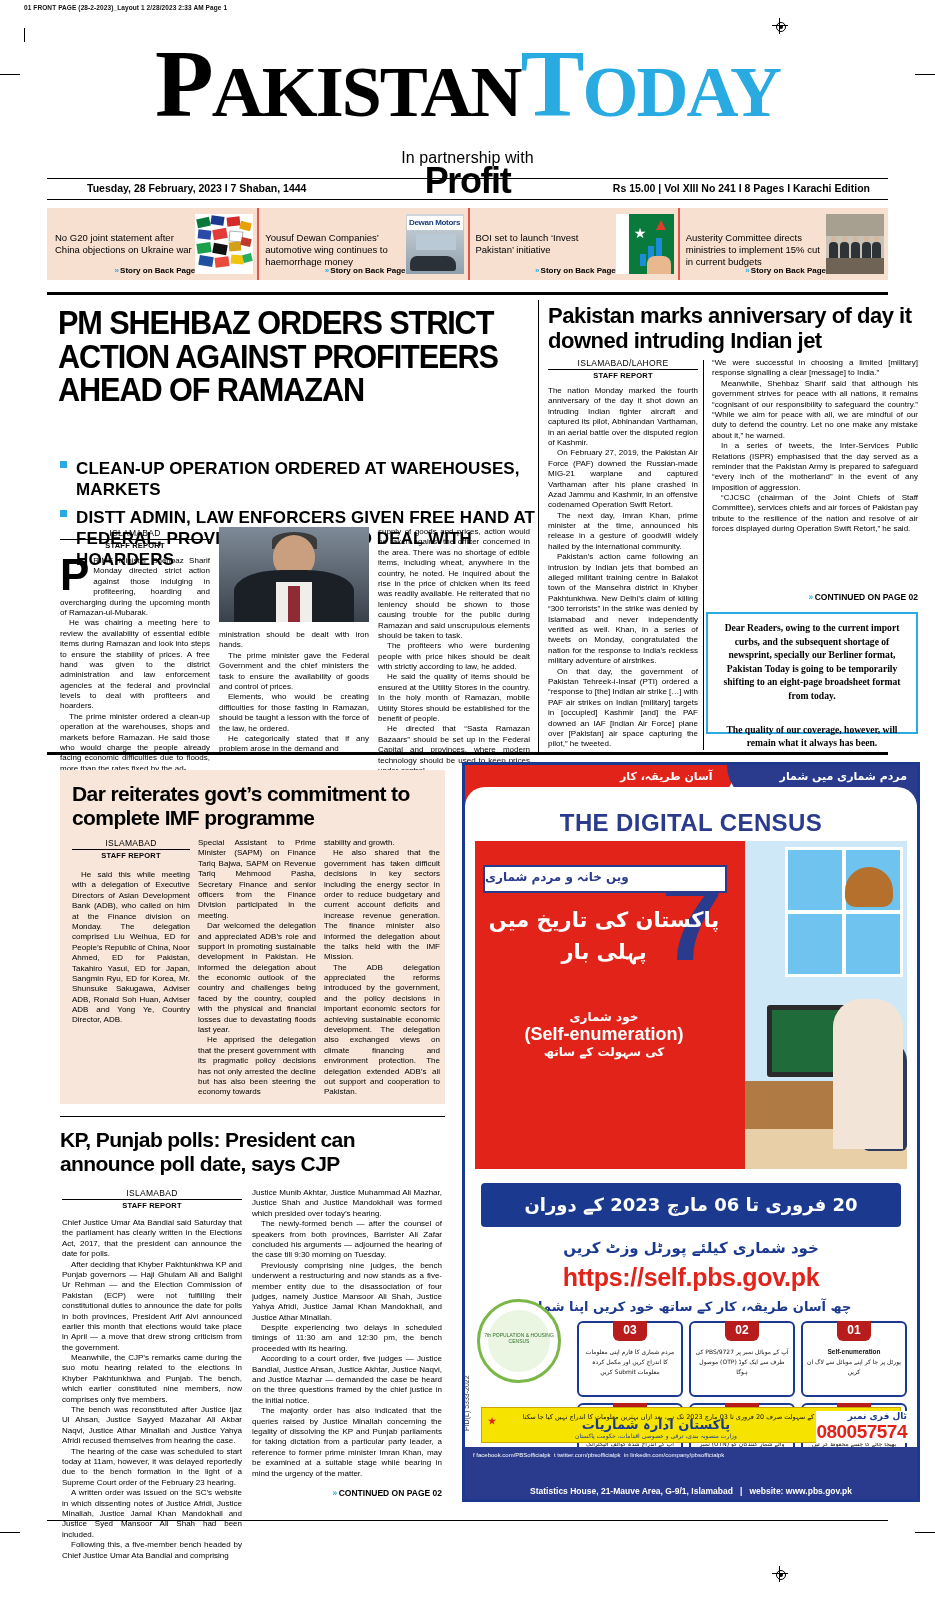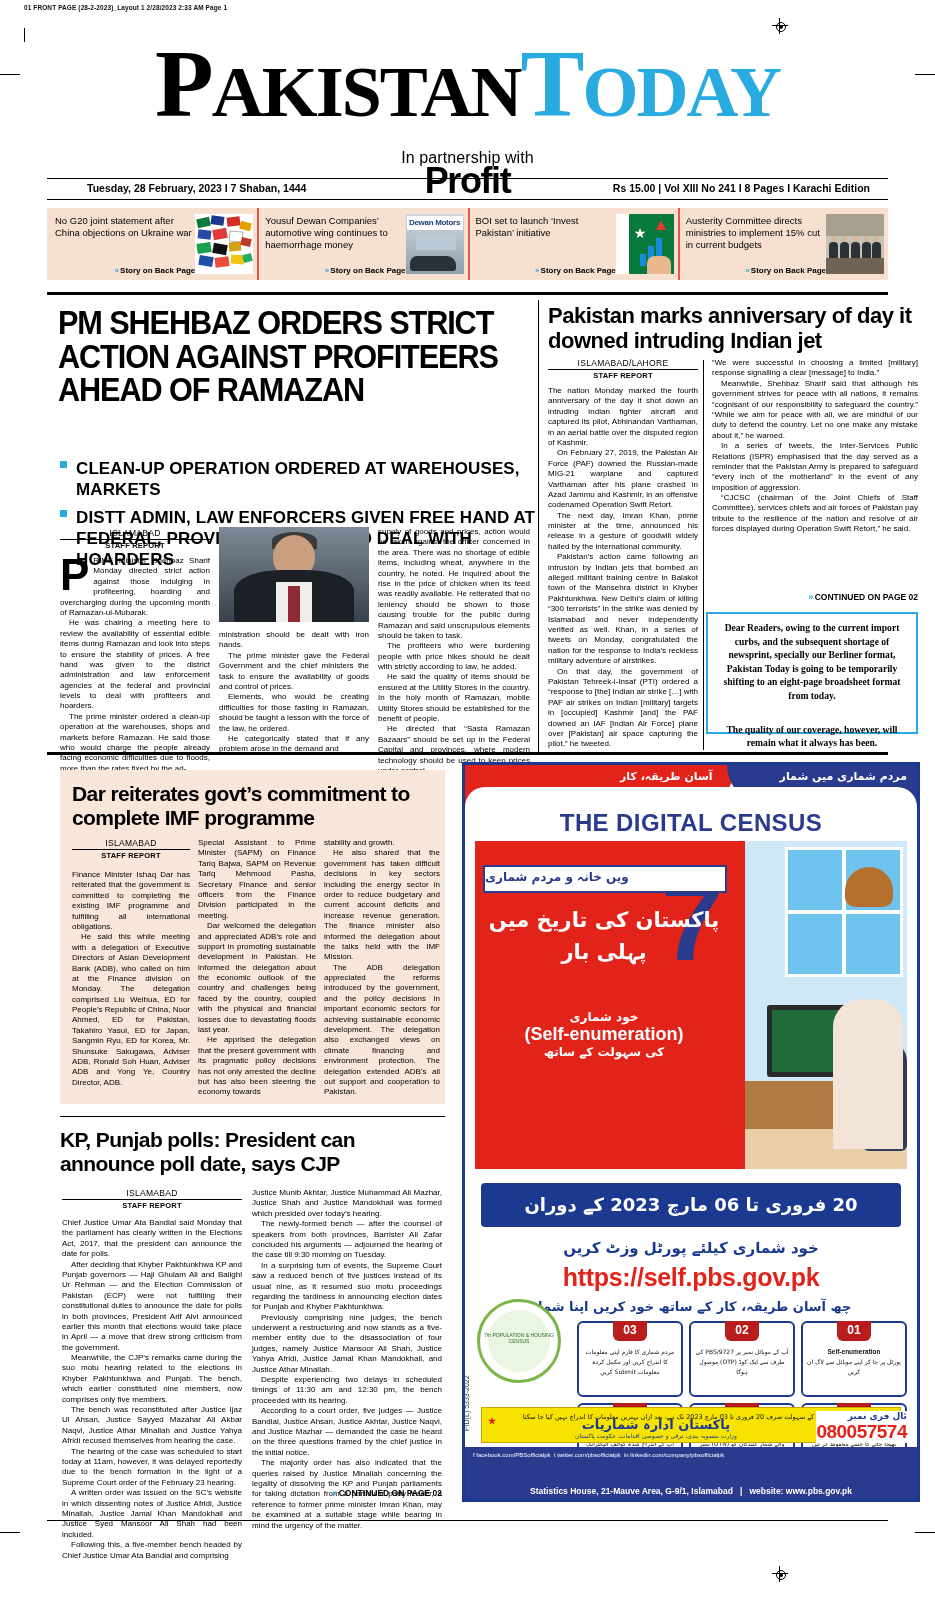--- a/index.html
+++ b/index.html
@@ -28,21 +28,21 @@
   .datebar{position:absolute;left:47px;top:178px;width:841px;height:22px;}
   .datebar .rule{position:absolute;left:0;top:0;width:100%;height:1px;background:#000;}
   .datebar .rule.b{top:21px;}
   .datebar .left{position:absolute;left:40px;top:4px;font-size:10.5px;font-weight:bold;}
   .datebar .right{position:absolute;right:18px;top:4px;font-size:10.5px;font-weight:bold;}
 
   
   .teasers{position:absolute;left:47px;top:208px;width:841px;height:72px;background:#F7E0D0;display:flex;}
   .teaser{position:relative;display:flex;flex:1;border-left:2px solid #E2574C;padding-left:6px;}
   .teaser:first-child{border-left:none;padding-left:8px;}
-  .teaser .txt{font-size:9.5px;line-height:1.28;padding-top:7px;flex:1;padding-right:3px;}
+  .teaser .txt{font-size:9.5px;line-height:1.28;padding-top:24px;flex:1;padding-right:3px;}
   .teaser .sob{position:absolute;bottom:5px;right:62px;font-size:8px;font-weight:bold;white-space:nowrap;}
   .teaser .sob .ch{color:#29ABE2;letter-spacing:-1px;}
   .teaser .thumb{width:58px;height:60px;margin-top:6px;margin-right:4px;flex:none;overflow:hidden;position:relative;border:0;}
 
   
   .flags{background:#fff;position:absolute;inset:0;}
   .flags i{position:absolute;display:block;}
   
   .dewan{position:absolute;inset:0;background:linear-gradient(#cfd6dc,#8fa0ad);}
   .dewan .sign{position:absolute;left:1px;top:2px;right:1px;height:14px;background:#fff;color:#1a3e7a;font-size:8px;font-weight:bold;text-align:center;line-height:14px;letter-spacing:-.3px;}
@@ -351,21 +351,20 @@
   <div class="tint" style="left:60px;top:770px;width:385px;height:334px;"></div>
   <div class="sec-hl" style="left:72px;top:782px;width:368px;">Dar reiterates govt’s commitment to complete IMF programme</div>
 
   <div class="byline" style="position:absolute;left:72px;top:838px;width:118px;">
     <div class="city">ISLAMABAD</div>
     <div class="rule"></div>
     <div class="rep">STAFF REPORT</div>
   </div>
 
   <div class="col" style="left:72px;top:870px;width:118px;">
-    <p class="noind">Finance Minister Ishaq Dar has reiterated that the government is committed to completing the existing IMF programme and fulfilling all international obligations.</p>
     <p>He said this while meeting with a delegation of Executive Directors of Asian Development Bank (ADB), who called on him at the Finance division on Monday. The delegation comprised Liu Weihua, ED for People’s Republic of China, Noor Ahmed, ED for Pakistan, Takahiro Yasui, ED for Japan, Sangmin Ryu, ED for Korea, Mr. Shunsuke Sakugawa, Adviser ADB, Ronald Soh Huan, Adviser ADB and Yong Ye, Country Director, ADB.</p>
   </div>
   <div class="col" style="left:198px;top:838px;width:118px;">
     <p class="noind">Special Assistant to Prime Minister (SAPM) on Finance Tariq Bajwa, SAPM on Revenue Tariq Mehmood Pasha, Secretary Finance and senior officers from the Finance Division participated in the meeting.</p>
     <p>Dar welcomed the delegation and appreciated ADB’s role and support in promoting sustainable development in Pakistan. He informed the delegation about the economic outlook of the country and challenges being faced by the country, coupled with the physical and financial losses due to devastating floods last year.</p>
     <p>He apprised the delegation that the present government with its pragmatic policy decisions has not only arrested the decline but has also been steering the economy towards</p>
   </div>
   <div class="col" style="left:324px;top:838px;width:116px;">
     <p class="noind">stability and growth.</p>
     <p>He also shared that the government has taken difficult decisions in key sectors including the energy sector in order to reduce budgetary and current account deficits and increase revenue generation. The finance minister also informed the delegation about the talks held with the IMF Mission.</p>
@@ -376,33 +375,32 @@
 
   <div class="sec-hl" style="left:60px;top:1128px;width:390px;">KP, Punjab polls: President can announce poll date, says CJP</div>
 
   <div class="byline" style="position:absolute;left:62px;top:1188px;width:180px;">
     <div class="city">ISLAMABAD</div>
     <div class="rule"></div>
     <div class="rep">STAFF REPORT</div>
   </div>
 
   <div class="col" style="left:62px;top:1218px;width:180px;">
-    <p class="noind">Chief Justice Umar Ata Bandial said Monday that the parliament has clearly written in the Elections Act, 2017, that the president can announce the date for polls.</p>
+    <p class="noind">Chief Justice Umar Ata Bandial said Saturday that the parliament has clearly written in the Elections Act, 2017, that the president can announce the date for polls.</p>
     <p>After deciding that Khyber Pakhtunkhwa KP and Punjab governors — Haji Ghulam Ali and Balighl Ur Rehman — and the Election Commission of Pakistan (ECP) were not fulfilling their constitutional duties to announce the date for polls in both provinces, President Arif Alvi announced earlier this month that elections would take place in April — a move that drew strong criticism from the government.</p>
     <p>Meanwhile, the CJP’s remarks came during the suo motu hearing related to the elections in Khyber Pakhtunkhwa and Punjab. The bench, which earlier constituted nine members, now comprises only five members.</p>
     <p>The bench was reconstituted after Justice Ijaz Ul Ahsan, Justice Sayyed Mazahar Ali Akbar Naqvi, Justice Athar Minallah and Justice Yahya Afridi recused themselves from hearing the case.</p>
     <p>The hearing of the case was scheduled to start today at 11am, however, it was delayed reportedly due to the bench formation in the light of a Supreme Court order of the February 23 hearing.</p>
     <p>A written order was issued on the SC’s website in which dissenting notes of Justice Afridi, Justice Minallah, Justice Jamal Khan Mandokhail and Justice Syed Mansoor Ali Shah had been included.</p>
     <p>Following this, a five-member bench headed by Chief Justice Umar Ata Bandial and comprising</p>
   </div>
 
   <div class="col" style="left:252px;top:1188px;width:190px;">
     <p class="noind">Justice Munib Akhtar, Justice Muhammad Ali Mazhar, Justice Shah and Justice Mandokhail was formed which presided over today’s hearing.</p>
     <p>The newly-formed bench — after the counsel of speakers from both provinces, Barrister Ali Zafar concluded his arguments — adjourned the hearing of the case till 9:30 morning on Tuesday.</p>
-    <p>In a surprising turn of events, the Supreme Court saw a reduced bench of five justices instead of its usual nine, as it resumed suo motu proceedings regarding the tardiness in announcing election dates for Punjab and Khyber Pakhtunkhwa.</p>
     <p>Previously comprising nine judges, the bench underwent a restructuring and now stands as a five-member entity due to the disassociation of four judges, namely Justice Mansoor Ali Shah, Justice Yahya Afridi, Justice Jamal Khan Mandokhail, and Justice Athar Minallah.</p>
     <p>Despite experiencing two delays in scheduled timings of 11:30 am and 12:30 pm, the bench proceeded with its hearing.</p>
     <p>According to a court order, five judges — Justice Bandial, Justice Ahsan, Justice Akhtar, Justice Naqvi, and Justice Mazhar — demanded the case be heard on the three questions framed by the chief justice in the initial notice.</p>
     <p>The majority order has also indicated that the queries raised by Justice Minallah concerning the legality of dissolving the KP and Punjab parliaments for taking dictation from a particular party leader, a reference to former prime minister Imran Khan, may be examined at a suitable stage while bearing in mind the urgency of the matter.</p>
   </div>
 
   <div class="cont" style="position:absolute;left:252px;top:1488px;width:190px;">
     <span class="ch">»</span> <span>CONTINUED ON PAGE 02</span>
   </div>
 

